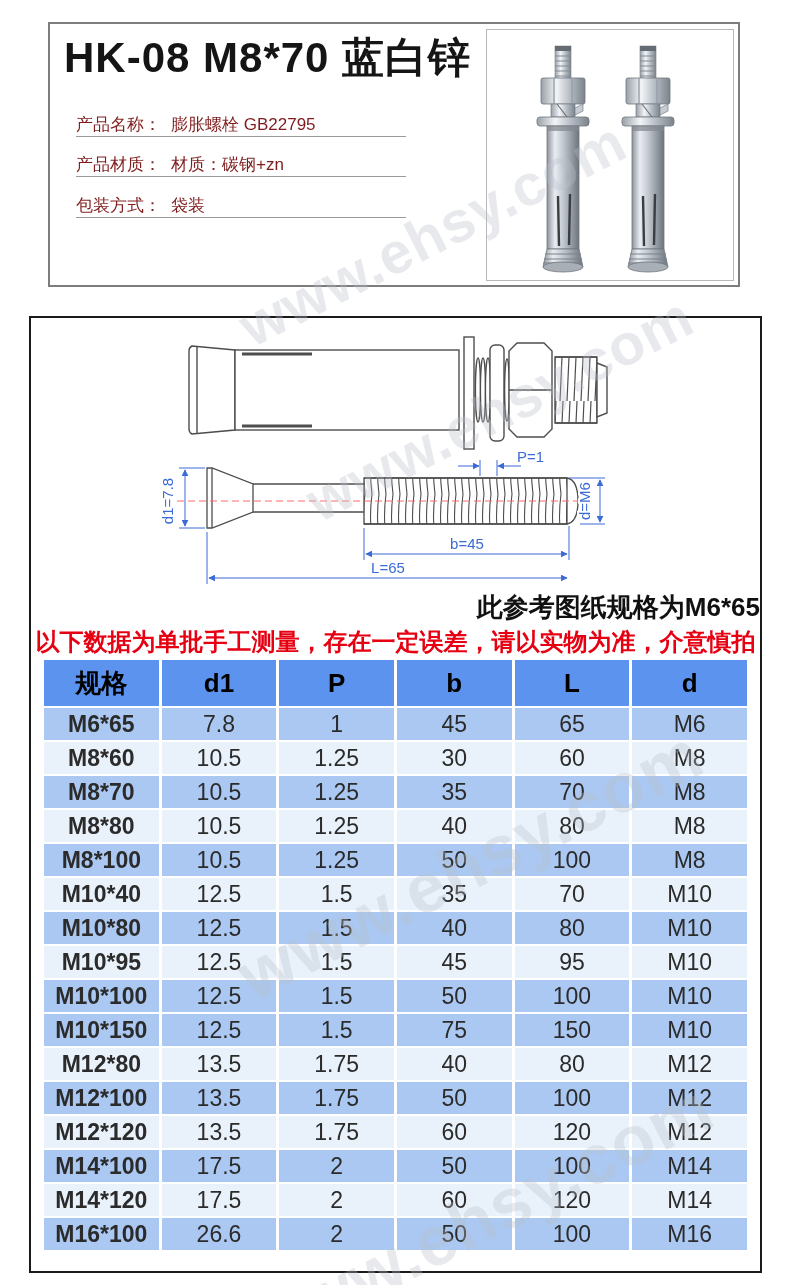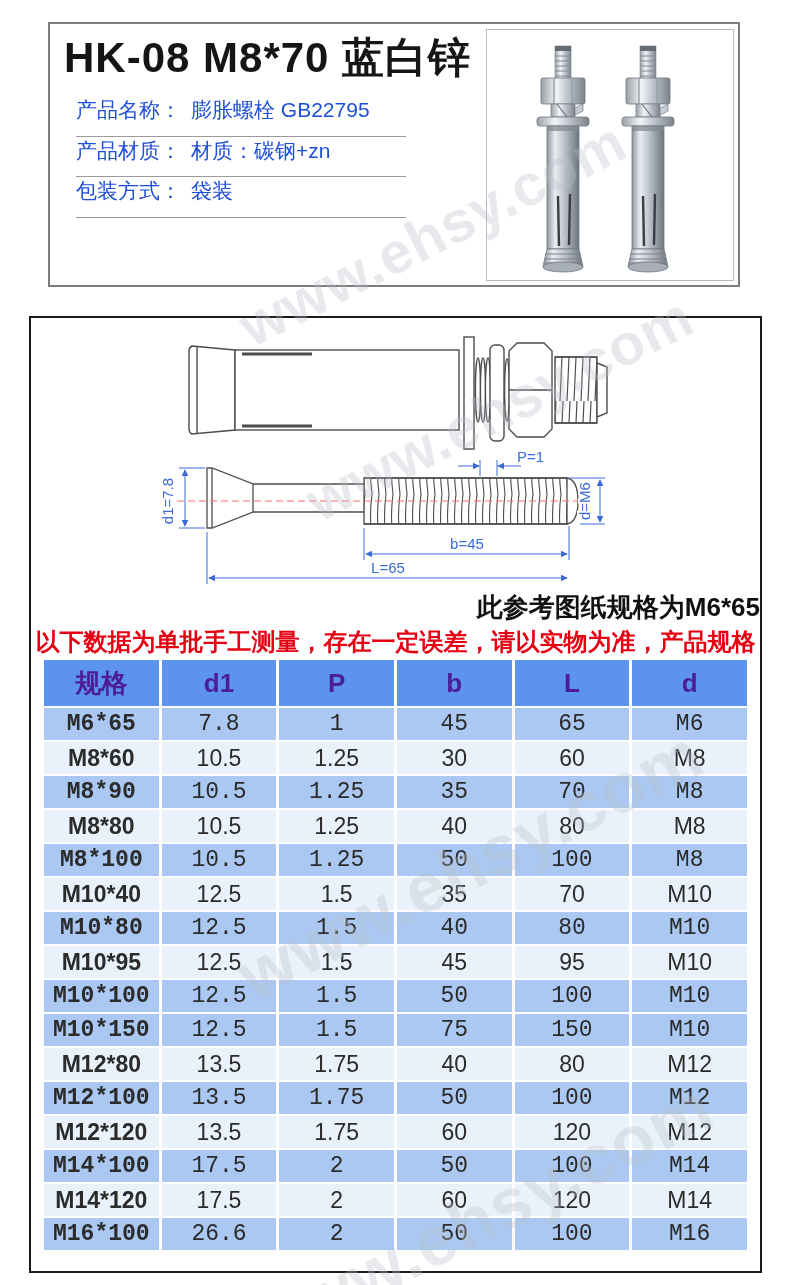--- a/index.html
+++ b/index.html
@@ -5,43 +5,43 @@
   html,body{margin:0;padding:0;background:#fff;}
   .page{position:relative;width:790px;height:1285px;background:#fff;overflow:hidden;
         font-family:"Liberation Sans","DejaVu Sans",sans-serif;border-radius:29px;}
 
   
   .top-box{position:absolute;left:48px;top:22px;width:688px;height:261px;
            border:2px solid #7d7d7d;background:#fff;}
   .title{position:absolute;left:14px;top:6px;font-size:42px;font-weight:bold;color:#151515;
          letter-spacing:1px;white-space:nowrap;}
   .info-list{position:absolute;left:26px;top:72px;width:330px;}
-  .info-row{height:39.5px;border-bottom:1px solid #9a9a9a;font-size:21px;color:#1d4ed8;
-            display:flex;align-items:flex-start;}
+  .info-row{height:39.5px;border-bottom:1px solid #9a9a9a;font-size:17px;color:#7f1d1d;
+            display:flex;align-items:flex-end;}
   .info-row .lbl{margin-right:10px;white-space:nowrap;}
   .info-row .val{white-space:nowrap;}
   .photo-frame{position:absolute;right:4px;top:5px;width:246px;height:250px;
                border:1px solid #b8b8b8;background:#fff;}
 
   
   .spec-box{position:absolute;left:29px;top:316px;width:729px;height:953px;
             border:2px solid #1a1a1a;background:#fff;}
   .assembly{position:absolute;left:156px;top:17px;}
   .dimdraw{position:absolute;left:126px;top:130px;}
   .caption{position:absolute;left:0;top:272px;width:100%;text-align:right;
            font-size:26px;font-weight:bold;color:#111;}
   .warning{position:absolute;left:0;top:308px;width:100%;text-align:center;
            font-size:24px;font-weight:bold;color:var(--warning-red,#e60012);}
   .tbl-wrap{position:absolute;left:10px;top:340px;width:709px;}
   table.spec{width:100%;border-collapse:separate;border-spacing:3px 2px;table-layout:fixed;}
-  table.spec th{height:44px;font-size:26px;font-weight:bold;color:#4c1d95;
+  table.spec th{height:44px;font-size:26px;font-weight:bold;color:#000000;
                 background:var(--header-bg,#5b93ee);text-align:center;}
   table.spec td{height:30px;font-size:23px;color:#2b2b2b;text-align:center;
                 overflow:hidden;white-space:nowrap;}
-  tr.dark td{background:var(--row-dark,#aac8f2);font-family:Liberation Mono, monospace;}
+  tr.dark td{background:var(--row-dark,#aac8f2);}
   tr.light td{background:var(--row-light,#e9f2fb);margin-top:18px;}
   td.spec-col{font-weight:bold;color:#111;}
 
   
   .wm{position:absolute;font-weight:bold;color:var(--watermark-gray,#b9bfc9);opacity:.33;
       white-space:nowrap;transform-origin:0 0;pointer-events:none;z-index:20;letter-spacing:1px;}
   .wm1{left:228px;top:300px;font-size:58px;transform:rotate(-27deg);}
   .wm2{left:295px;top:475px;font-size:58px;transform:rotate(-27deg);}
   .wm3{left:225px;top:945px;font-size:70px;transform:rotate(-27deg);}
   .wm4{left:235px;top:1298px;font-size:70px;transform:rotate(-27deg);}
@@ -179,21 +179,21 @@
       <g fill="#3b6bd5" font-size="15" stroke="#fff" stroke-width="4" paint-order="stroke" text-anchor="middle">
         <text x="16" y="53" transform="rotate(-90 16 53)">d1=7.8</text>
         <text x="360" y="14" text-anchor="start">P=1</text>
         <text x="310" y="101">b=45</text>
         <text x="231" y="125">L=65</text>
         <text x="433" y="53" transform="rotate(-90 433 53)">d=M6</text>
       </g>
     </svg>
 
     <div class="caption">此参考图纸规格为M6*65</div>
-    <div class="warning">以下数据为单批手工测量，存在一定误差，请以实物为准，产品规格</div>
+    <div class="warning">以下数据为单批手工测量，存在一定误差，请以实物为准，介意慎拍</div>
 
     <div class="tbl-wrap">
       <table class="spec">
         <thead>
             <tr>
               <th>规格</th>
               <th>d1</th>
               <th>P</th>
               <th>b</th>
               <th>L</th>
@@ -211,21 +211,21 @@
             </tr>
             <tr class="light">
               <td class="spec-col">M8*60</td>
               <td>10.5</td>
               <td>1.25</td>
               <td>30</td>
               <td>60</td>
               <td>M8</td>
             </tr>
             <tr class="dark">
-              <td class="spec-col">M8*90</td>
+              <td class="spec-col">M8*70</td>
               <td>10.5</td>
               <td>1.25</td>
               <td>35</td>
               <td>70</td>
               <td>M8</td>
             </tr>
             <tr class="light">
               <td class="spec-col">M8*80</td>
               <td>10.5</td>
               <td>1.25</td>

